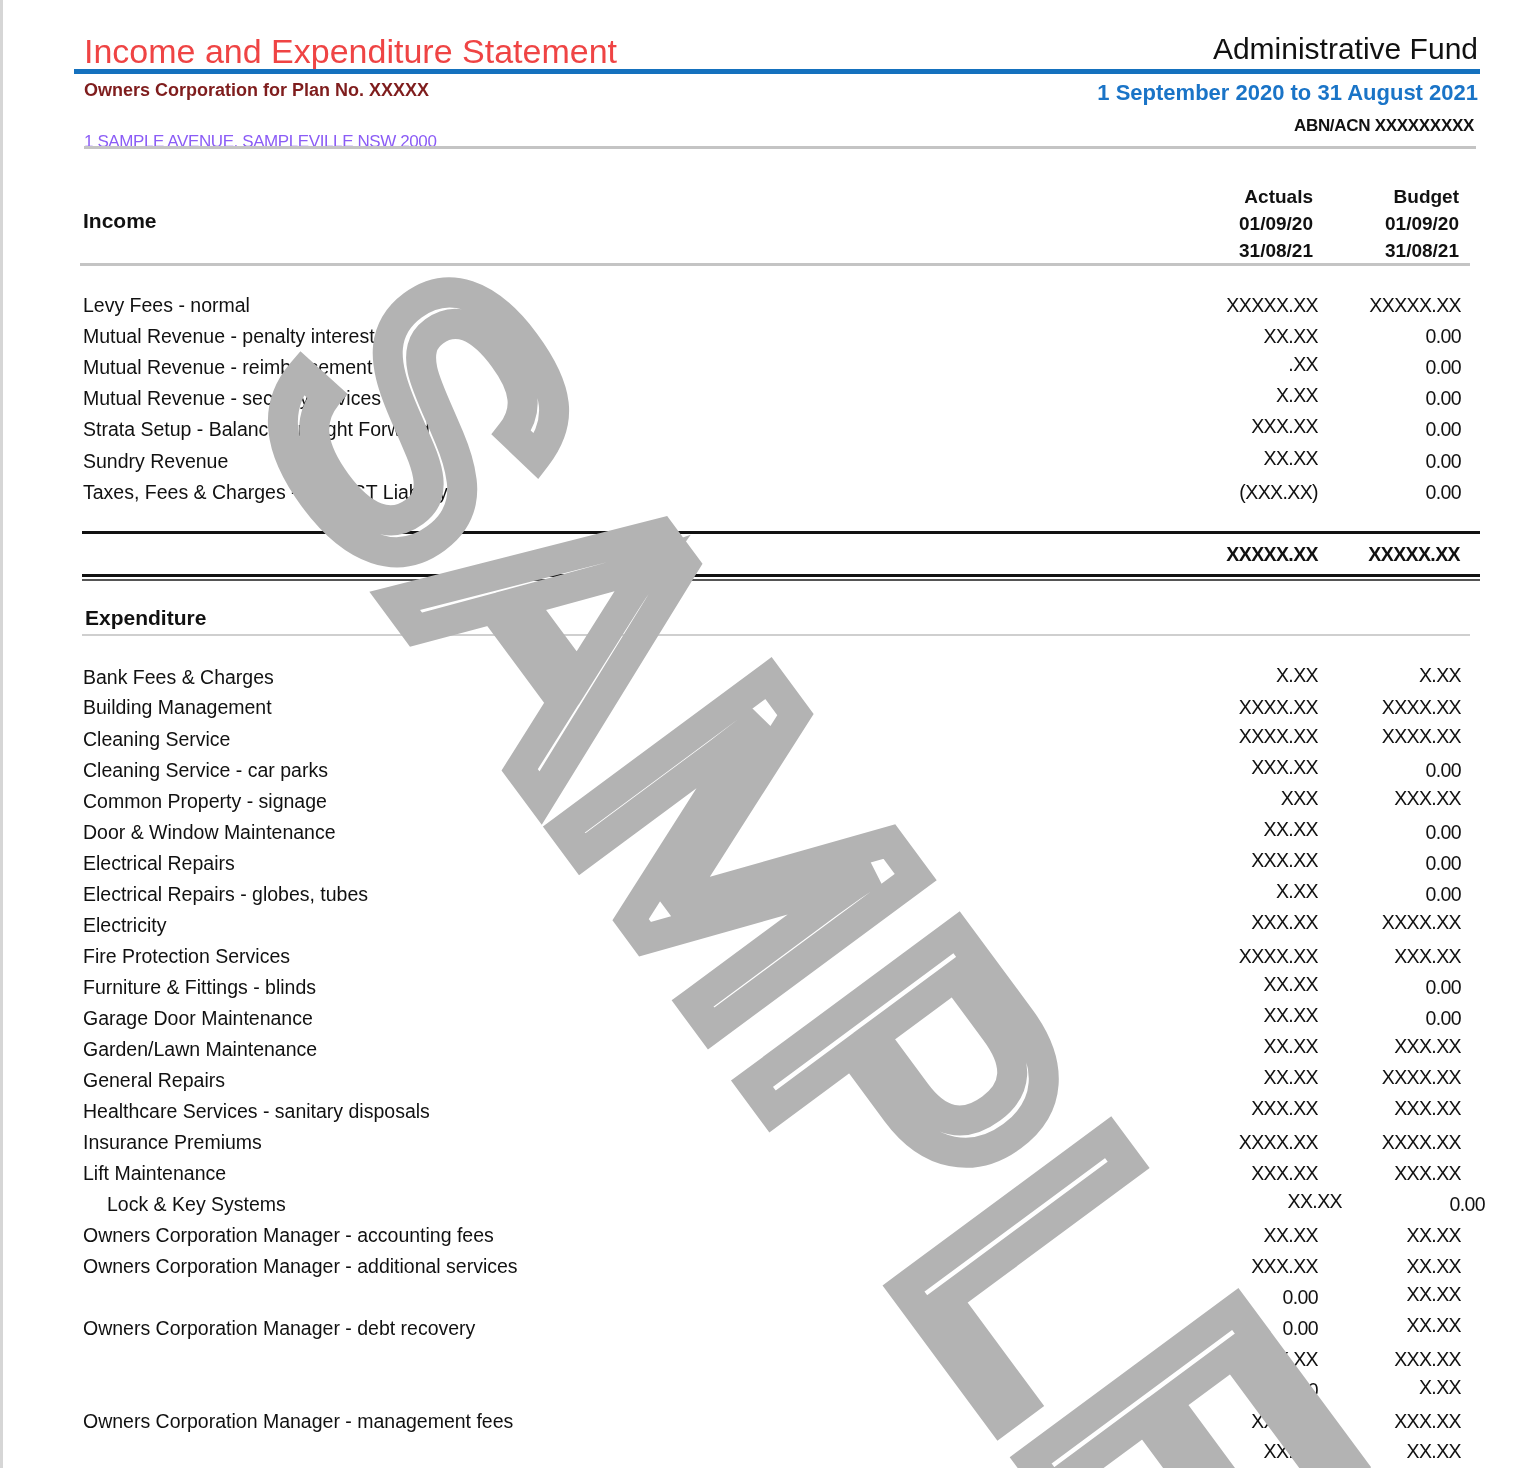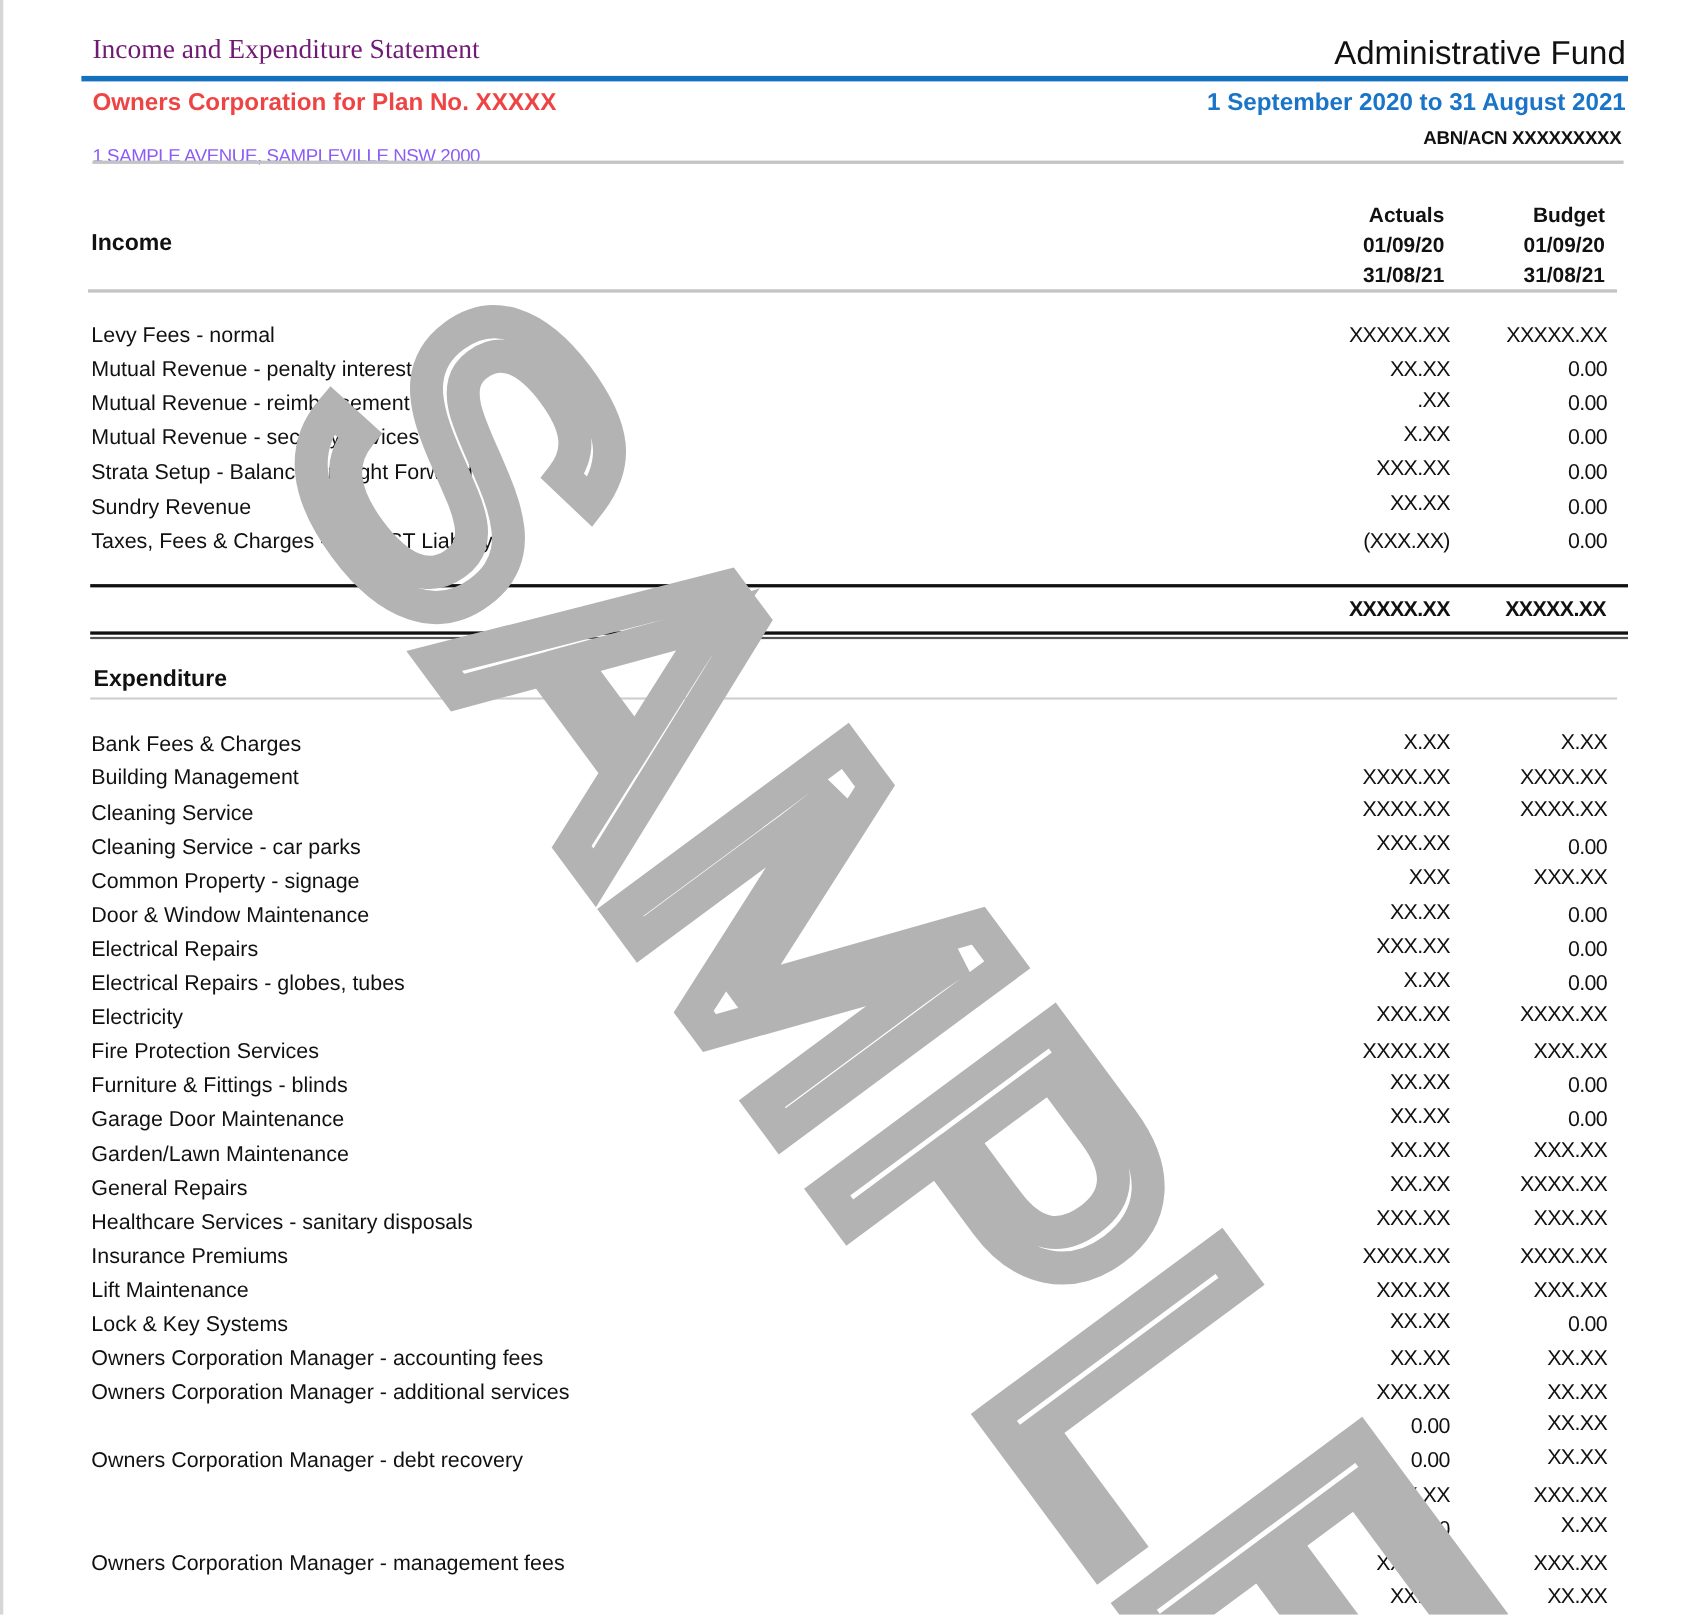--- a/index.html
+++ b/index.html
@@ -2,24 +2,24 @@
 <html><head>
 <meta charset="utf-8">
 <style>
   html, body { margin: 0; padding: 0; background: #ffffff; }
   body {
     width: 1536px; height: 1468px; position: relative; overflow: hidden;
     font-family: "Liberation Sans", sans-serif; color: #111;
   }
   .left-edge { position: absolute; left: 0; top: 0; width: 3px; height: 1468px; background: #d6d6d6; }
 
-  .title { position: absolute; left: 84px; top: 32px; font-size: 25px; color: #701a75; white-space: nowrap; font-family: Liberation Serif, serif; }
+  .title { position: absolute; left: 84px; top: 32px; font-size: 34px; color: #ef4444; white-space: nowrap; }
   .fund { position: absolute; right: 58px; top: 32px; font-size: 30px; color: #111; white-space: nowrap; }
   .blue-rule { position: absolute; left: 74px; top: 69px; width: 1406px; height: 5px; background: #1571be; }
-  .owners { position: absolute; left: 84px; top: 80px; font-size: 22px; font-weight: bold; color: #ef4444; white-space: nowrap; }
+  .owners { position: absolute; left: 84px; top: 80px; font-size: 18px; font-weight: bold; color: #7f1d1d; white-space: nowrap; }
   .period { position: absolute; right: 58px; top: 80px; font-size: 22px; font-weight: bold; color: #1a74c7; white-space: nowrap; }
   .address { position: absolute; left: 84px; top: 132px; font-size: 17px; color: #8b5cf6; letter-spacing: -0.4px; white-space: nowrap; }
   .abn { position: absolute; right: 62px; top: 116px; font-size: 17px; font-weight: bold; color: #111; letter-spacing: -0.3px; white-space: nowrap; }
   .grey-rule { position: absolute; height: 3px; background: #c4c4c4; }
 
   .section-title { position: absolute; font-size: 21px; font-weight: bold; color: #111; }
   .col-head { position: absolute; top: 183px; width: 130px; text-align: right; font-size: 19px; font-weight: bold; line-height: 27px; color: #111; }
 
   .row { position: absolute; left: 83px; width: 1380px; height: 31px; font-size: 19.5px; }
   .row .label { position: absolute; left: 0; top: 0; white-space: nowrap; }
@@ -183,21 +183,21 @@
   <div class="row" style="top:1131px;">
       <span class="label">Insurance Premiums</span>
       <span class="actual">XXXX.XX</span>
       <span class="budget">XXXX.XX</span>
     </div>
   <div class="row" style="top:1162px;">
       <span class="label">Lift Maintenance</span>
       <span class="actual">XXX.XX</span>
       <span class="budget">XXX.XX</span>
     </div>
-  <div class="row" style="top:1193px;">
+  <div class="row" style="top:1193px;margin-left:24px;">
       <span class="label">Lock &amp; Key Systems</span>
       <span class="actual" style="top:-3px;">XX.XX</span>
       <span class="budget">0.00</span>
     </div>
   <div class="row" style="top:1224px;">
       <span class="label">Owners Corporation Manager - accounting fees</span>
       <span class="actual">XX.XX</span>
       <span class="budget">XX.XX</span>
     </div>
   <div class="row" style="top:1255px;">

